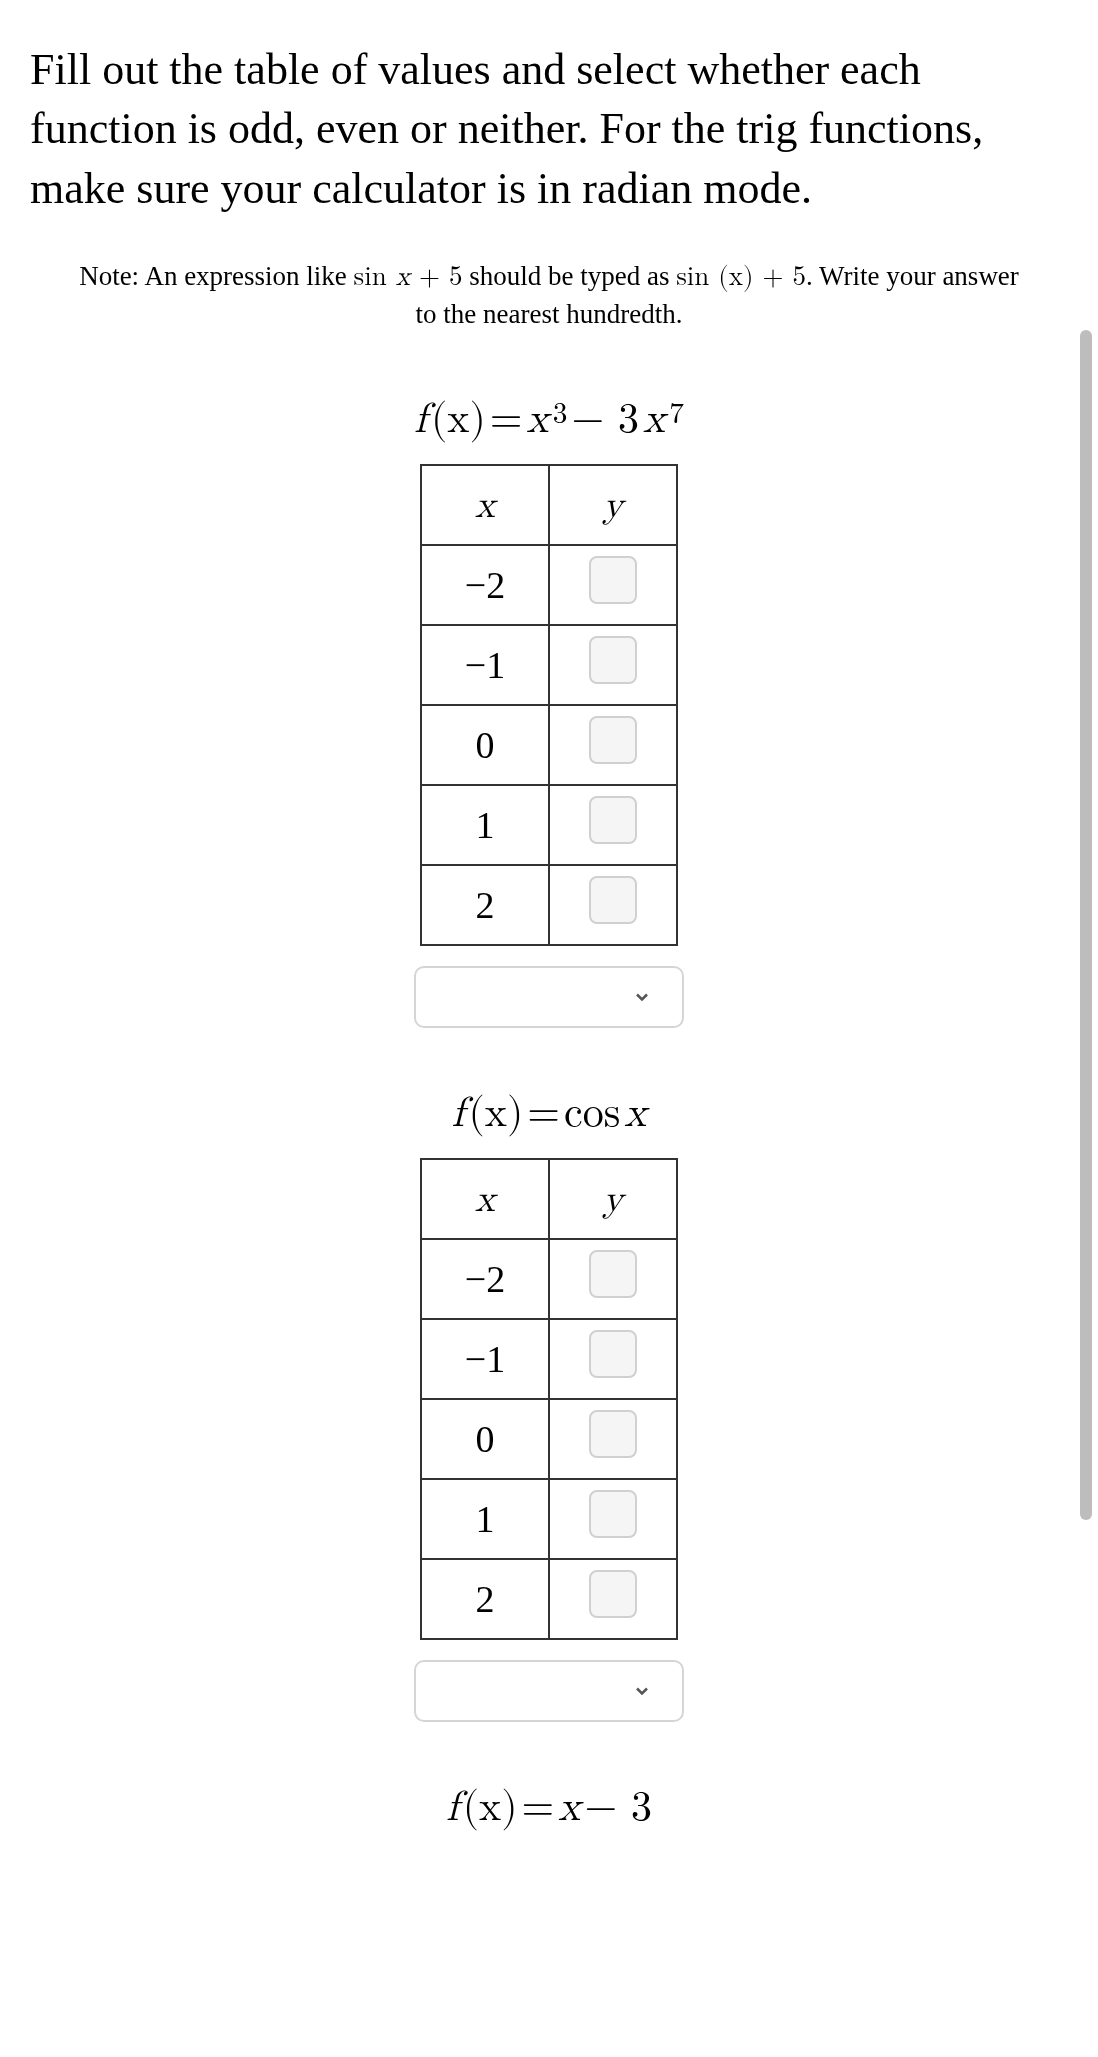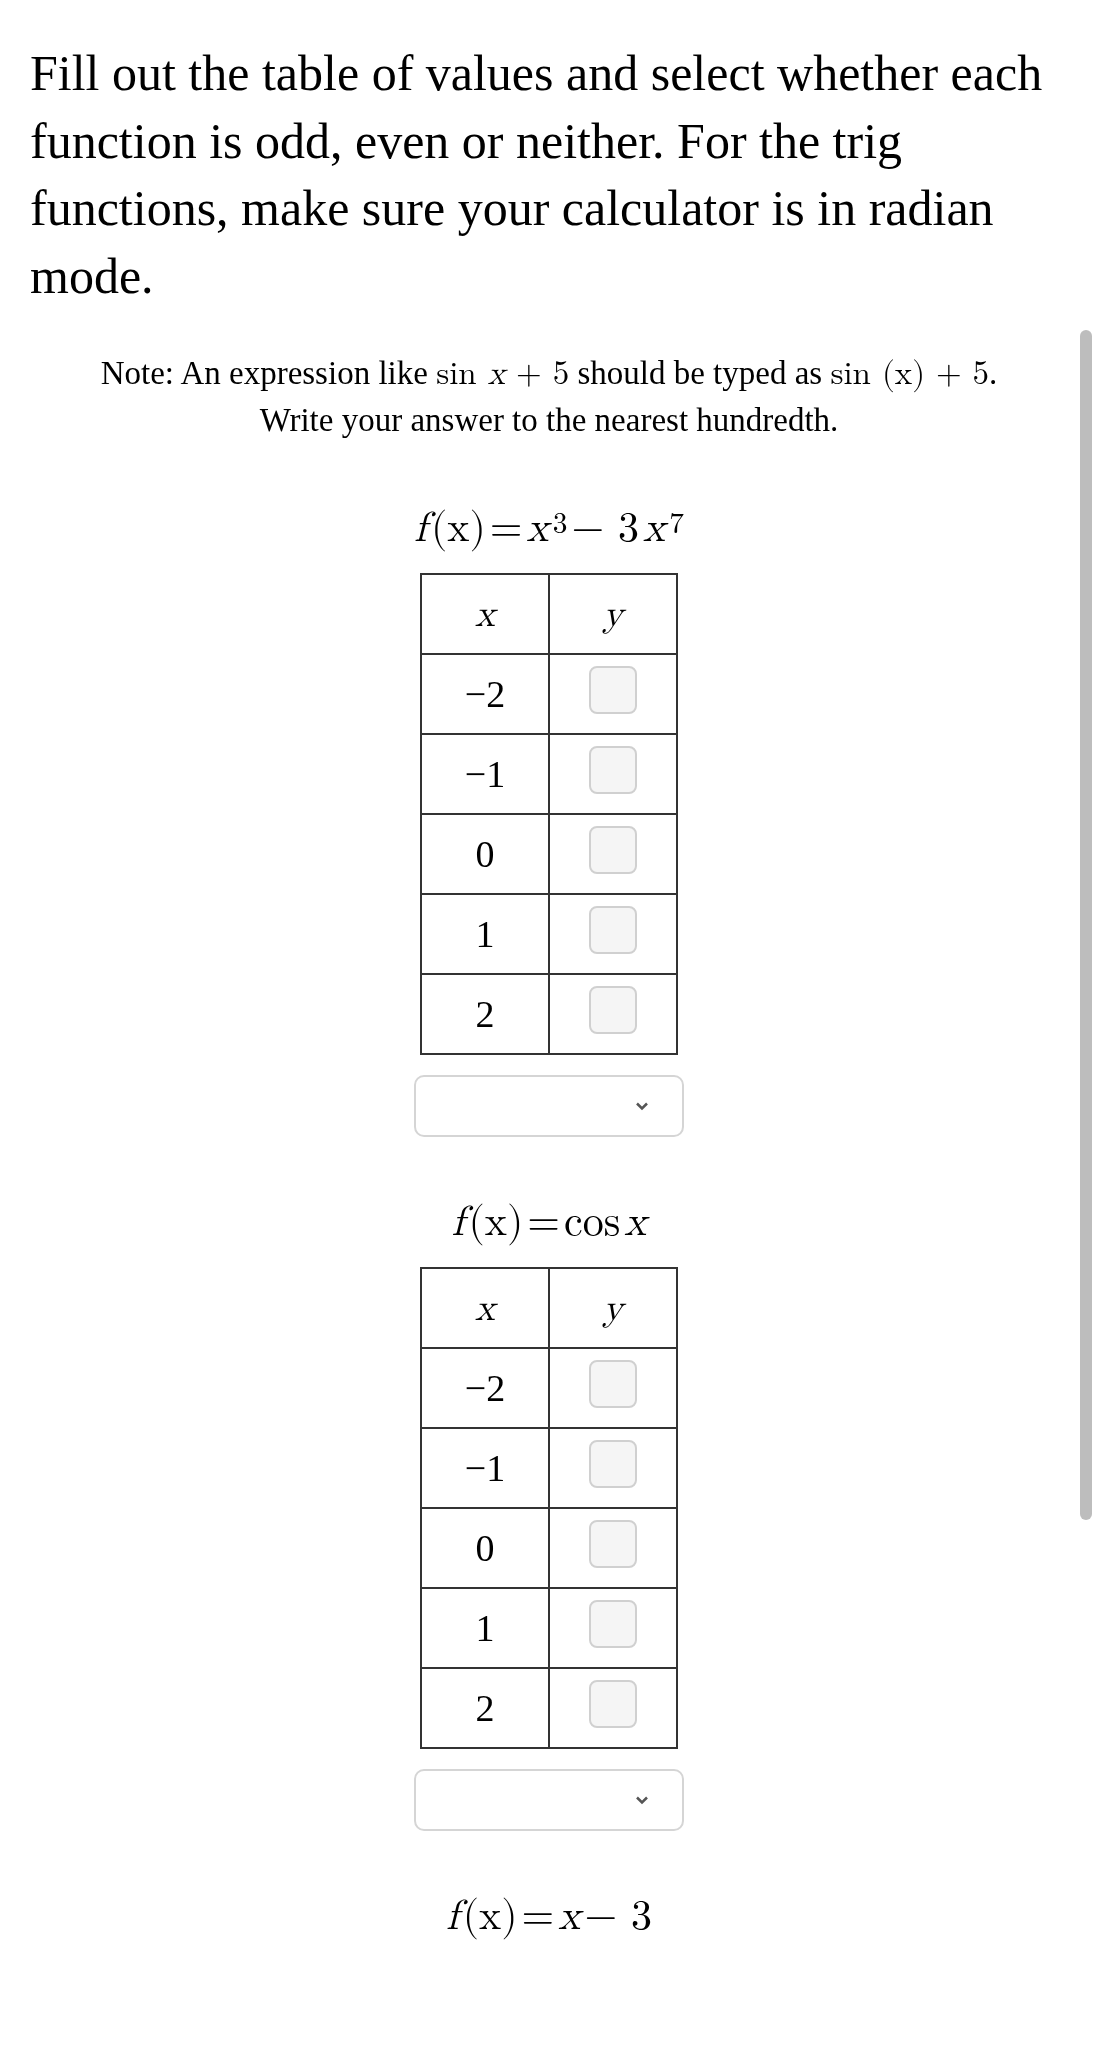--- a/index.html
+++ b/index.html
@@ -9,26 +9,26 @@
     }
     body {
       font-family: Georgia, 'Times New Roman', serif;
       background: #fff;
       width: 1098px;
       padding: 40px 30px;
       color: #000;
       position: relative;
     }
     .instructions {
-      font-size: 50px;
+      font-size: 44px;
       line-height: 1.35;
       margin-bottom: 40px;
     }
     .note {
-      font-size: 33px;
+      font-size: 27px;
       text-align: center;
       line-height: 1.4;
       margin-bottom: 60px;
       padding: 0 40px;
     }
     .math {
       font-family: 'Latin Modern Math', 'STIX Two Math', Georgia, serif;
       font-style: italic;
     }
     .math .op {

